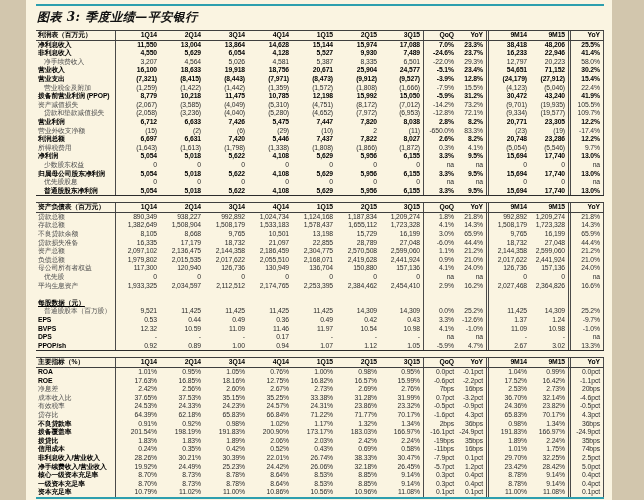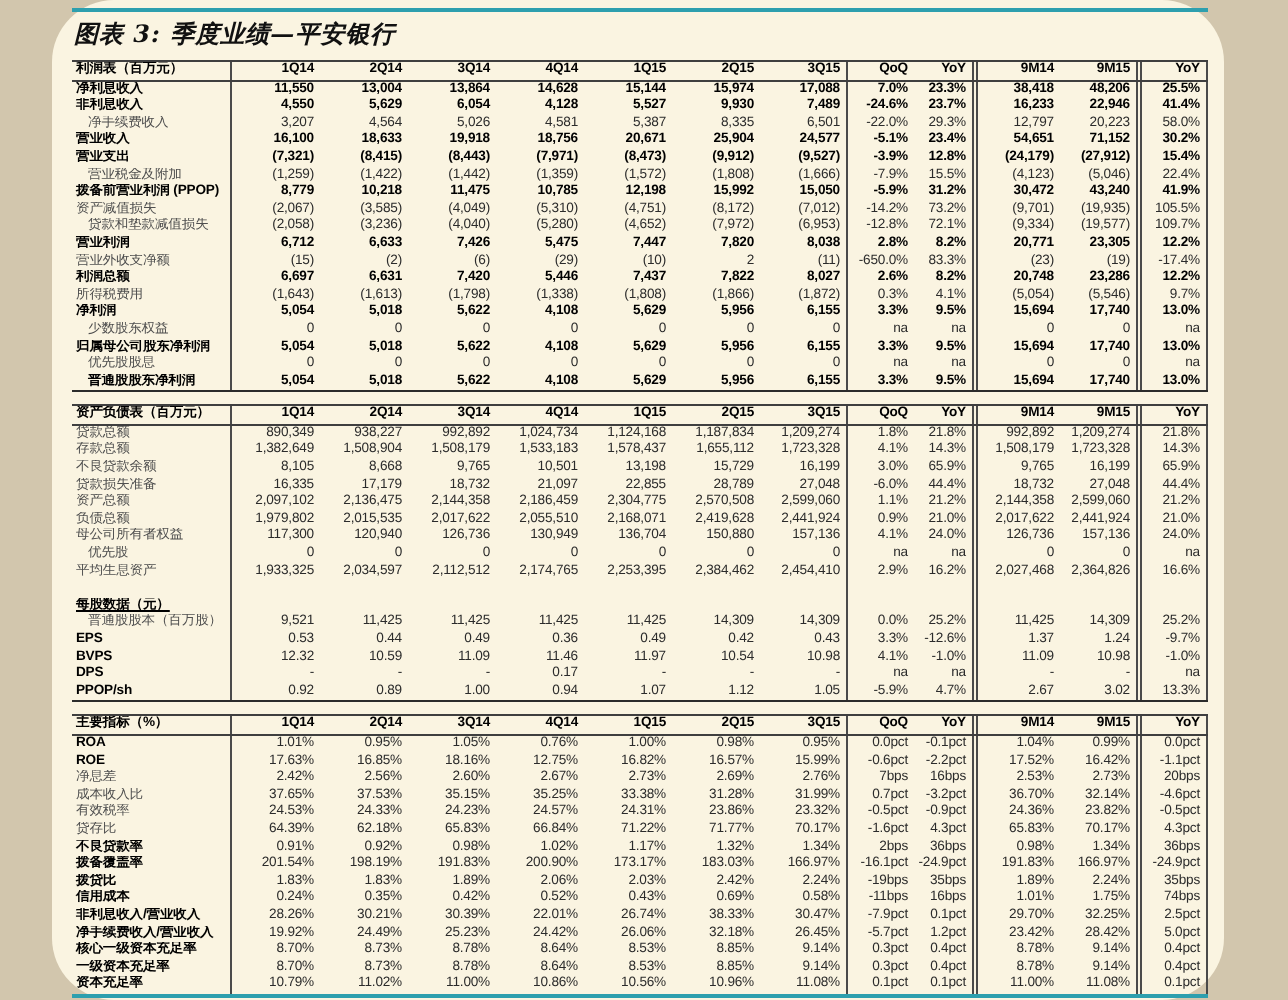--- a/index.html
+++ b/index.html
@@ -5,21 +5,21 @@
   :root{
     --accent:#2d9fae;
     --page_bg:#faf4e1;
     --margin_bg:#d2c6ad;
     --border:#3f3f3f;
   }
   html,body{margin:0;padding:0;}
   .page{position:relative;width:644px;height:500px;background:var(--margin_bg);
         font-family:"Liberation Sans",sans-serif;overflow:hidden;}
   .content{position:absolute;left:26px;top:0;width:586px;height:500px;
-           background:var(--page_bg);box-sizing:border-box;padding-left:10px;border-radius:31px;}
+           background:var(--page_bg);box-sizing:border-box;padding-left:10px;}
   .accent-line{margin-top:4px;width:568px;height:2px;background:var(--accent);}
   .title{font-family:"DejaVu Serif","Liberation Serif",serif;font-style:italic;font-weight:bold;
          font-size:12px;color:#111;margin:3px 0 4px 1px;letter-spacing:0.5px;}
   .table-block{width:568px;border-top:1px solid var(--border);border-bottom:1.5px solid #2b2b2b;}
   .table-block.accent-bottom{border-bottom:2px solid var(--accent);}
   .t-row{display:grid;grid-template-columns:80px repeat(7,44px) 33px 32px 41px 41px 33px;
          height:8.6px;line-height:8.8px;font-size:6.8px;letter-spacing:-0.1px;}
   .header-row{font-weight:bold;border-bottom:1px solid var(--border);}
   .header-row .cell{color:#000;}
   .cell{overflow:hidden;white-space:nowrap;}

